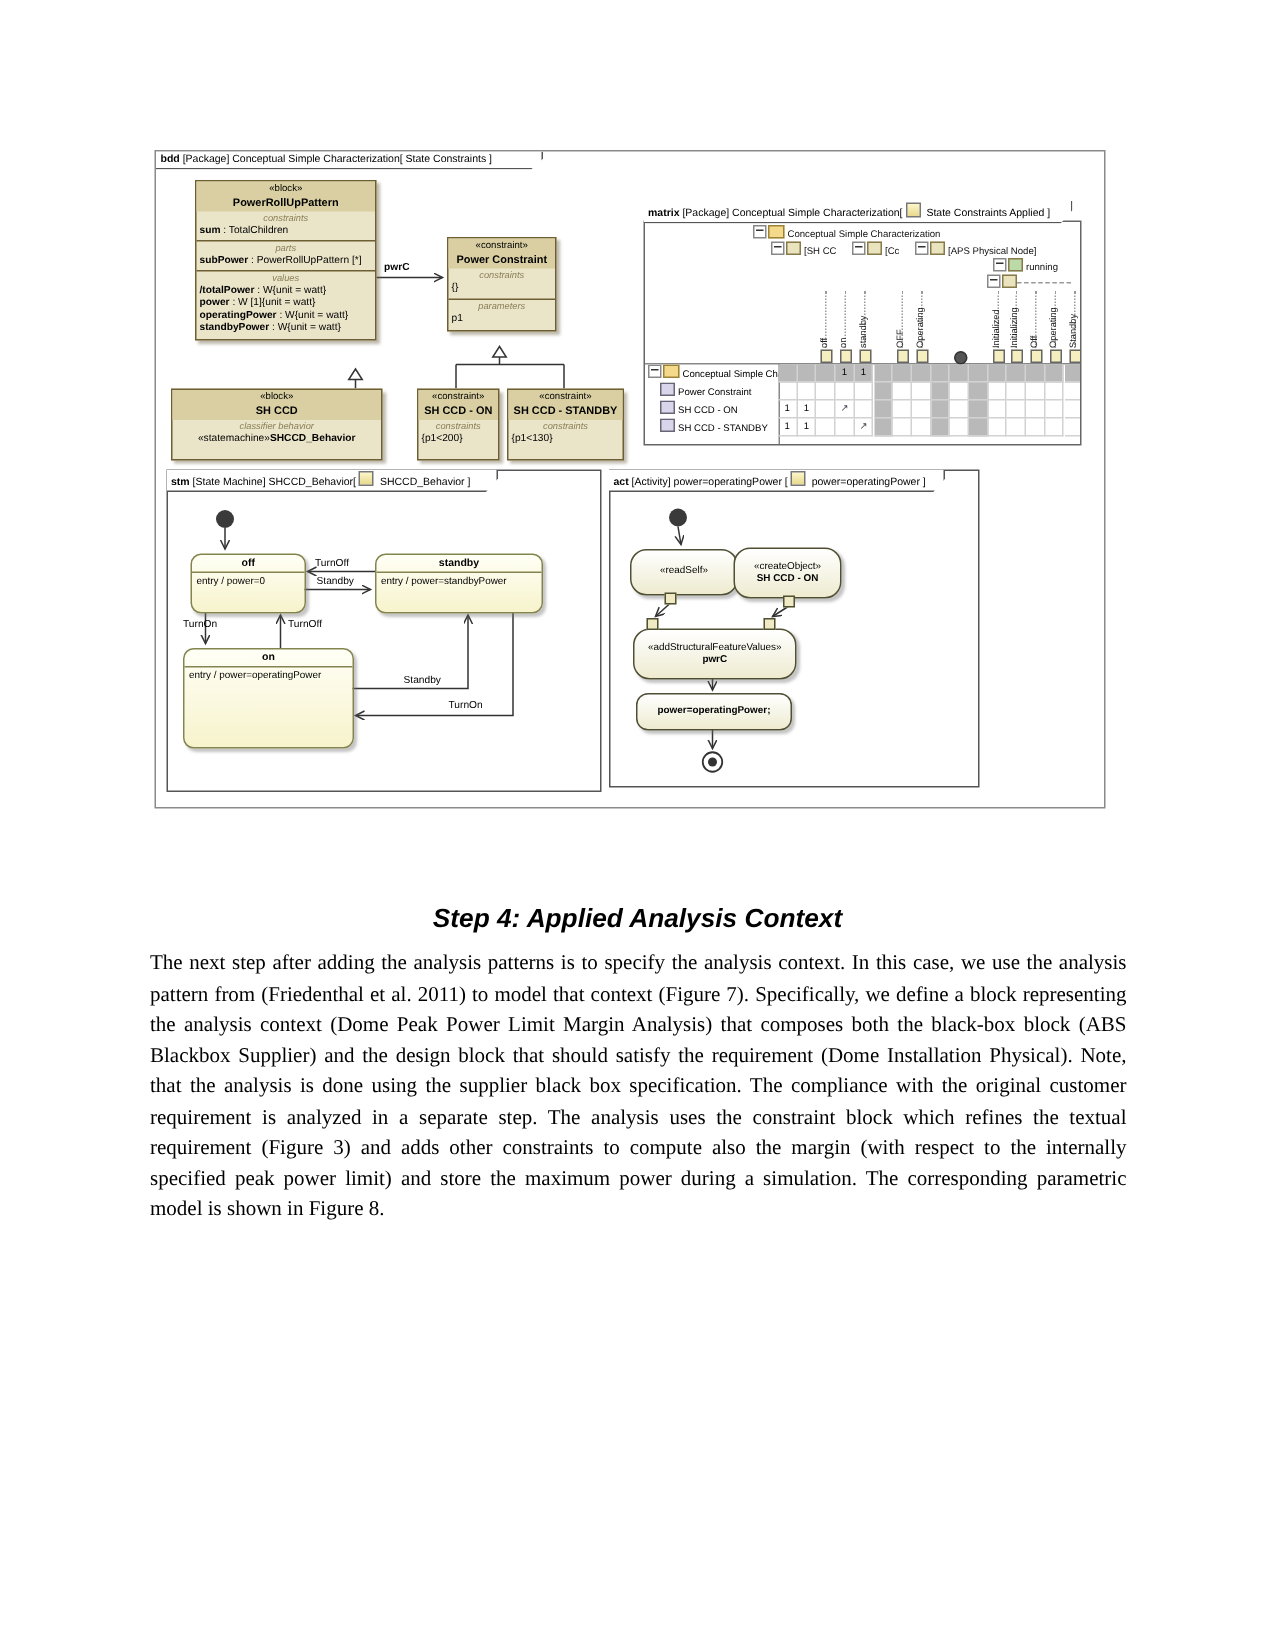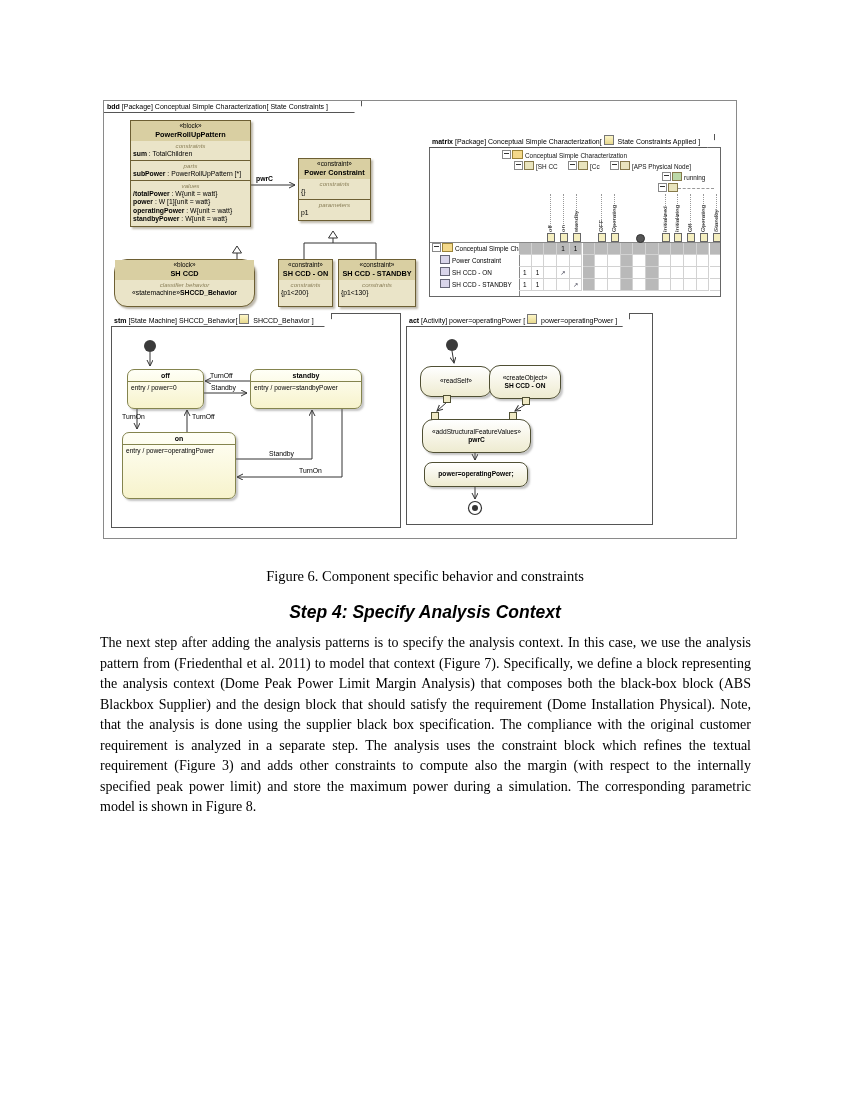--- a/index.html
+++ b/index.html
@@ -141,21 +141,21 @@
       <div class="comp" style="border-top:none;height:17px;">
         <div class="clabel">constraints</div>
         <div class="cline">{}</div>
       </div>
       <div class="comp" style="height:17px;">
         <div class="clabel">parameters</div>
         <div class="cline">p1</div>
       </div>
     </div>
 
-    <div class="blk" style="left:10px;top:158px;width:139px;height:46px;border-radius:13px;">
+    <div class="blk" style="left:10px;top:158px;width:139px;height:46px;">
       <div class="blk-head">
         <div class="stereo">«block»</div>
         <div class="bname">SH CCD</div>
       </div>
       <div class="comp" style="border-top:none;text-align:center;">
         <div class="clabel">classifier behavior</div>
         <div class="cline" style="text-align:center;"><span>«statemachine»</span><b>SHCCD_Behavior</b></div>
       </div>
     </div>
 
@@ -394,17 +394,16 @@
       </div>
       <div class="pin" style="left:24px;top:98px;"></div>
       <div class="pin" style="left:102px;top:98px;"></div>
 
       <div class="action" style="left:17px;top:148px;width:102px;height:23px;border-radius:8px;">
         <div style="font-weight:bold;">power=operatingPower;</div>
       </div>
     </div>
   </div>
 
-  <div id="caption">Figure 6. Component specific behavior and constraints</div>
-  <div id="heading">Step 4: Specify Analysis Context</div>
+  <div id="heading">Step 4: Applied Analysis Context</div>
   <div id="bodytext">The next step after adding the analysis patterns is to specify the analysis context. In this case, we use the analysis pattern from (Friedenthal et al. 2011) to model that context (Figure 7). Specifically, we define a block representing the analysis context (Dome Peak Power Limit Margin Analysis) that composes both the black-box block (ABS Blackbox Supplier) and the design block that should satisfy the requirement (Dome Installation Physical). Note, that the analysis is done using the supplier black box specification. The compliance with the original customer requirement is analyzed in a separate step. The analysis uses the constraint block which refines the textual requirement (Figure 3) and adds other constraints to compute also the margin (with respect to the internally specified peak power limit) and store the maximum power during a simulation. The corresponding parametric model is shown in Figure 8.</div>
 
 </div>
 
 </body></html>

